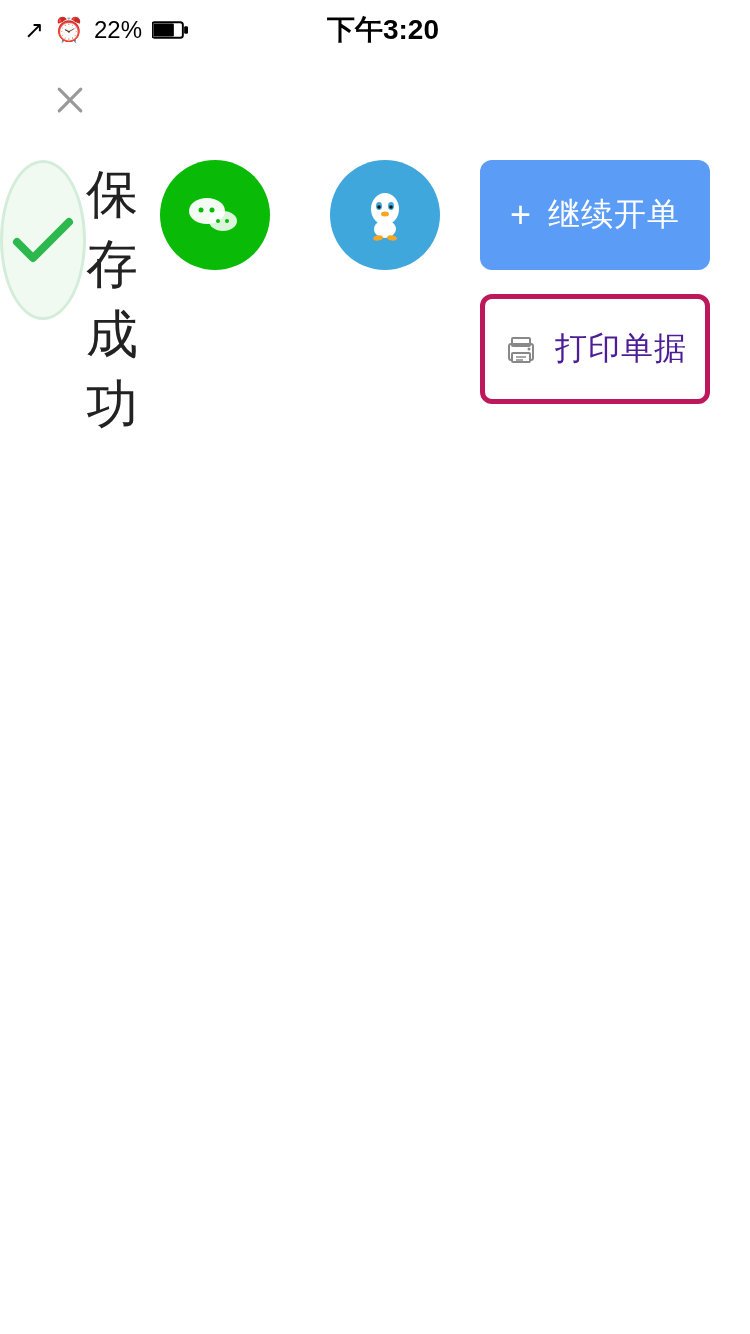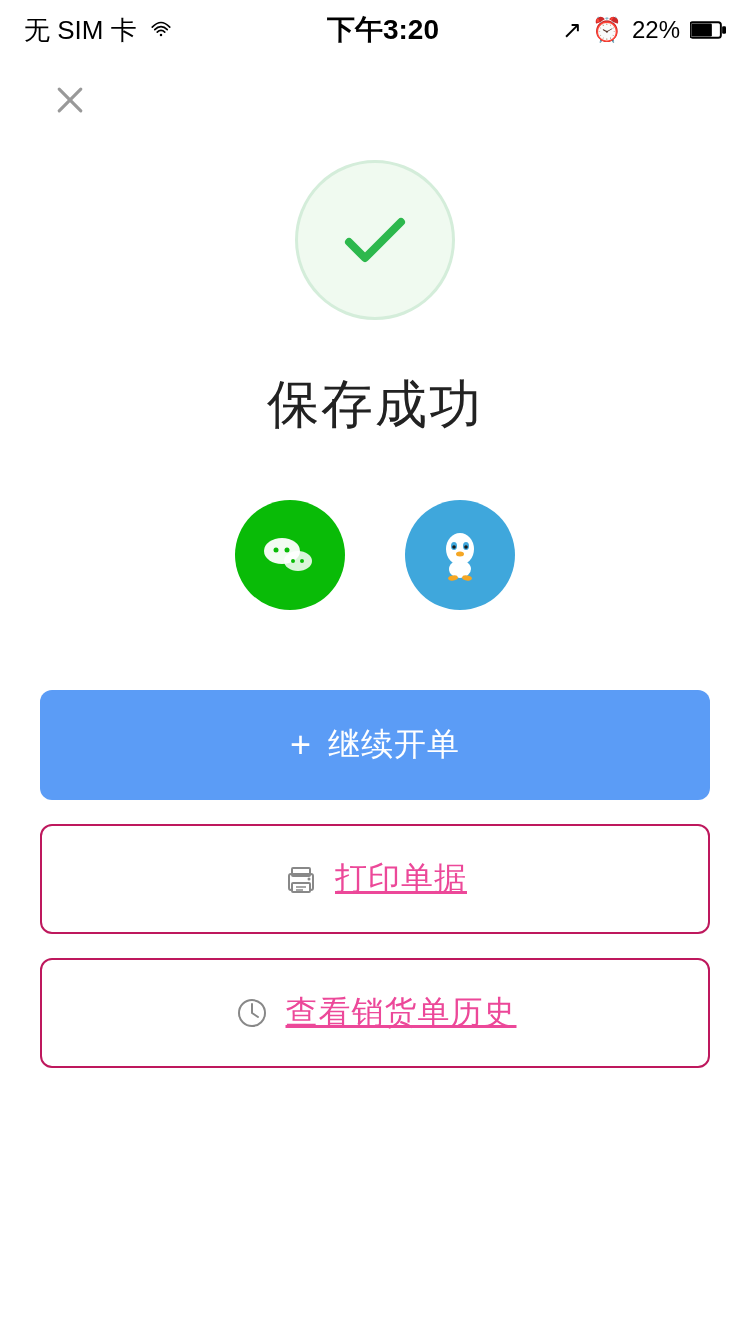--- a/index.html
+++ b/index.html
@@ -62,22 +62,22 @@
       cursor: pointer;
     }
     .close-btn svg {
       width: 36px;
       height: 36px;
     }
 
     
     .main-content {
       display: flex;
-      flex-direction: column;
-      align-items: center;
+      flex-direction: row;
+      align-items: flex-start;
       padding-top: 100px;
     }
 
     
     .success-circle {
       width: 160px;
       height: 160px;
       border-radius: 50%;
       background: #f0faf0;
       border: 3px solid #d4edda;
@@ -170,38 +170,28 @@
       cursor: pointer;
       letter-spacing: 1px;
     }
     .btn-primary {
       background: #5b9cf6;
       color: #ffffff;
       border: none;
     }
     .btn-secondary {
       background: #ffffff;
-      color: #ec4899;
-      border: 2px solid #be185d;
-      text-decoration: underline;
+      color: #4c1d95;
+      border: 5px solid #be185d;
     }
   </style>
 </head>
 <body>
 
 <div class="status-bar">
-  <div class="status-left">
-    <span>无 SIM 卡</span>
-    <svg viewBox="0 0 24 24" width="28" height="20" fill="none">
-      <path d="M1.5 8.5C5 5 9.2 3 12 3s7 2 10.5 5.5" stroke="#000" stroke-width="2" stroke-linecap="round" fill="none"></path>
-      <path d="M4.5 11.5C7 9 9.5 8 12 8s5 1 7.5 3.5" stroke="#000" stroke-width="2" stroke-linecap="round" fill="none"></path>
-      <path d="M7.5 14.5C9 13 10.5 12.5 12 12.5s3 .5 4.5 2" stroke="#000" stroke-width="2" stroke-linecap="round" fill="none"></path>
-      <circle cx="12" cy="18" r="1.5" fill="#000"></circle>
-    </svg>
-  </div>
   <div class="status-center">下午3:20</div>
   <div class="status-right">
     <span>↗</span>
     <span>⏰</span>
     <span>22%</span>
     <svg viewBox="0 0 28 14" width="36" height="18">
       <rect x="0" y="1" width="24" height="12" rx="2" ry="2" stroke="#000" stroke-width="1.5" fill="none"></rect>
       <rect x="1" y="2" width="16" height="10" rx="1" fill="#000"></rect>
       <rect x="25" y="4" width="3" height="6" rx="1" fill="#000"></rect>
     </svg>
@@ -274,23 +264,16 @@
         <rect x="6" y="13" width="24" height="16" rx="2" stroke="#888" stroke-width="2" fill="none"></rect>
         <rect x="9" y="7" width="18" height="8" rx="1" stroke="#888" stroke-width="2" fill="none"></rect>
         <rect x="9" y="22" width="18" height="9" rx="1" stroke="#888" stroke-width="2" fill="white"></rect>
         <line x1="13" y1="26" x2="23" y2="26" stroke="#888" stroke-width="1.5"></line>
         <line x1="13" y1="29" x2="20" y2="29" stroke="#888" stroke-width="1.5"></line>
         <circle cx="26" cy="18" r="1.5" fill="#888"></circle>
       </svg>
       <span>打印单据</span>
     </button>
 
-    <button class="btn btn-secondary">
-      <svg width="36" height="36" viewBox="0 0 36 36" fill="none">
-        <circle cx="18" cy="18" r="13" stroke="#888" stroke-width="2" fill="none"></circle>
-        <polyline points="18,9 18,18 24,22" stroke="#888" stroke-width="2" stroke-linecap="round" stroke-linejoin="round" fill="none"></polyline>
-      </svg>
-      <span>查看销货单历史</span>
-    </button>
 
   </div>
 
 </div>
 
 </body></html>

